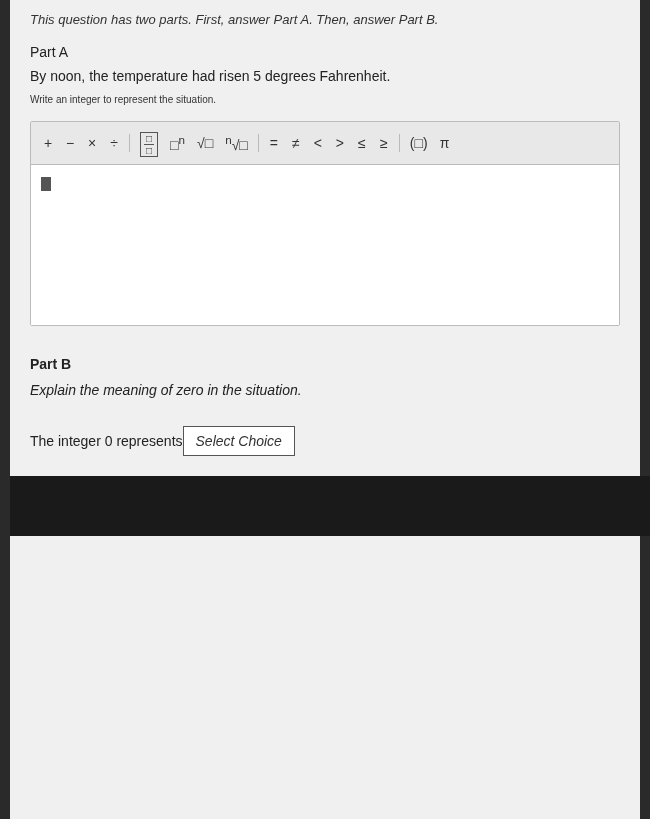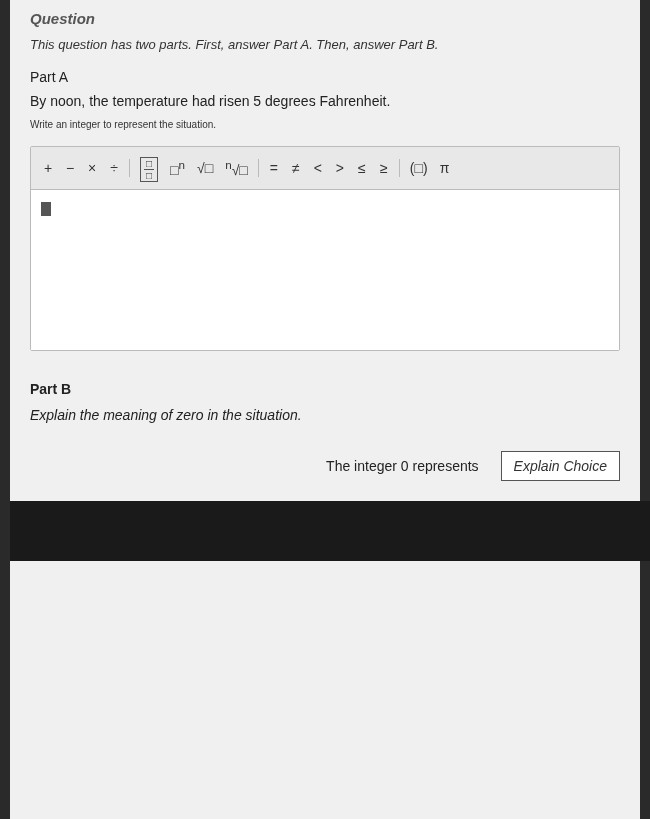--- a/index.html
+++ b/index.html
@@ -124,24 +124,23 @@
       font-size: 14px;
       color: #222;
       font-style: italic;
       margin-bottom: 28px;
     }
 
     .part-b-answer-row {
       display: flex;
       align-items: center;
       flex-wrap: wrap;
-      gap: 22px;
-      font-size: 14px;
-      color: #222;
-      justify-content: flex-end;
+      gap: 0;
+      font-size: 14px;
+      color: #222;
     }
 
     .select-choice-btn {
       border: 1.5px solid #555;
       background: #fff;
       padding: 6px 12px;
       font-size: 14px;
       font-style: italic;
       color: #333;
       cursor: pointer;
@@ -161,23 +160,20 @@
       width: 650px;
       margin-left: -20px;
       margin-top: 20px;
     }
   </style>
 </head>
 <body>
 
 <div class="page-container">
 
-  <div class="question-header">
-    <span>Question</span>
-  </div>
 
   <p class="intro-text">This question has two parts. First, answer Part A. Then, answer Part B.</p>
 
   <div class="part-label">Part A</div>
 
   <p class="part-a-question">By noon, the temperature had risen 5 degrees Fahrenheit.</p>
 
   <p class="write-instruction">Write an integer to represent the situation.</p>
 
   <div class="math-toolbar-container">
@@ -221,19 +217,19 @@
     </div>
   </div>
 
   <div class="part-b-section">
     <div class="part-b-label">Part B</div>
 
     <p class="part-b-question">Explain the meaning of zero in the situation.</p>
 
     <div class="part-b-answer-row">
       <span>The integer 0 represents</span>
-      <button class="select-choice-btn">Explain Choice</button>
+      <button class="select-choice-btn">Select Choice</button>
     </div>
   </div>
 
   <div class="bottom-dark"></div>
 
 </div>
 
 </body></html>

